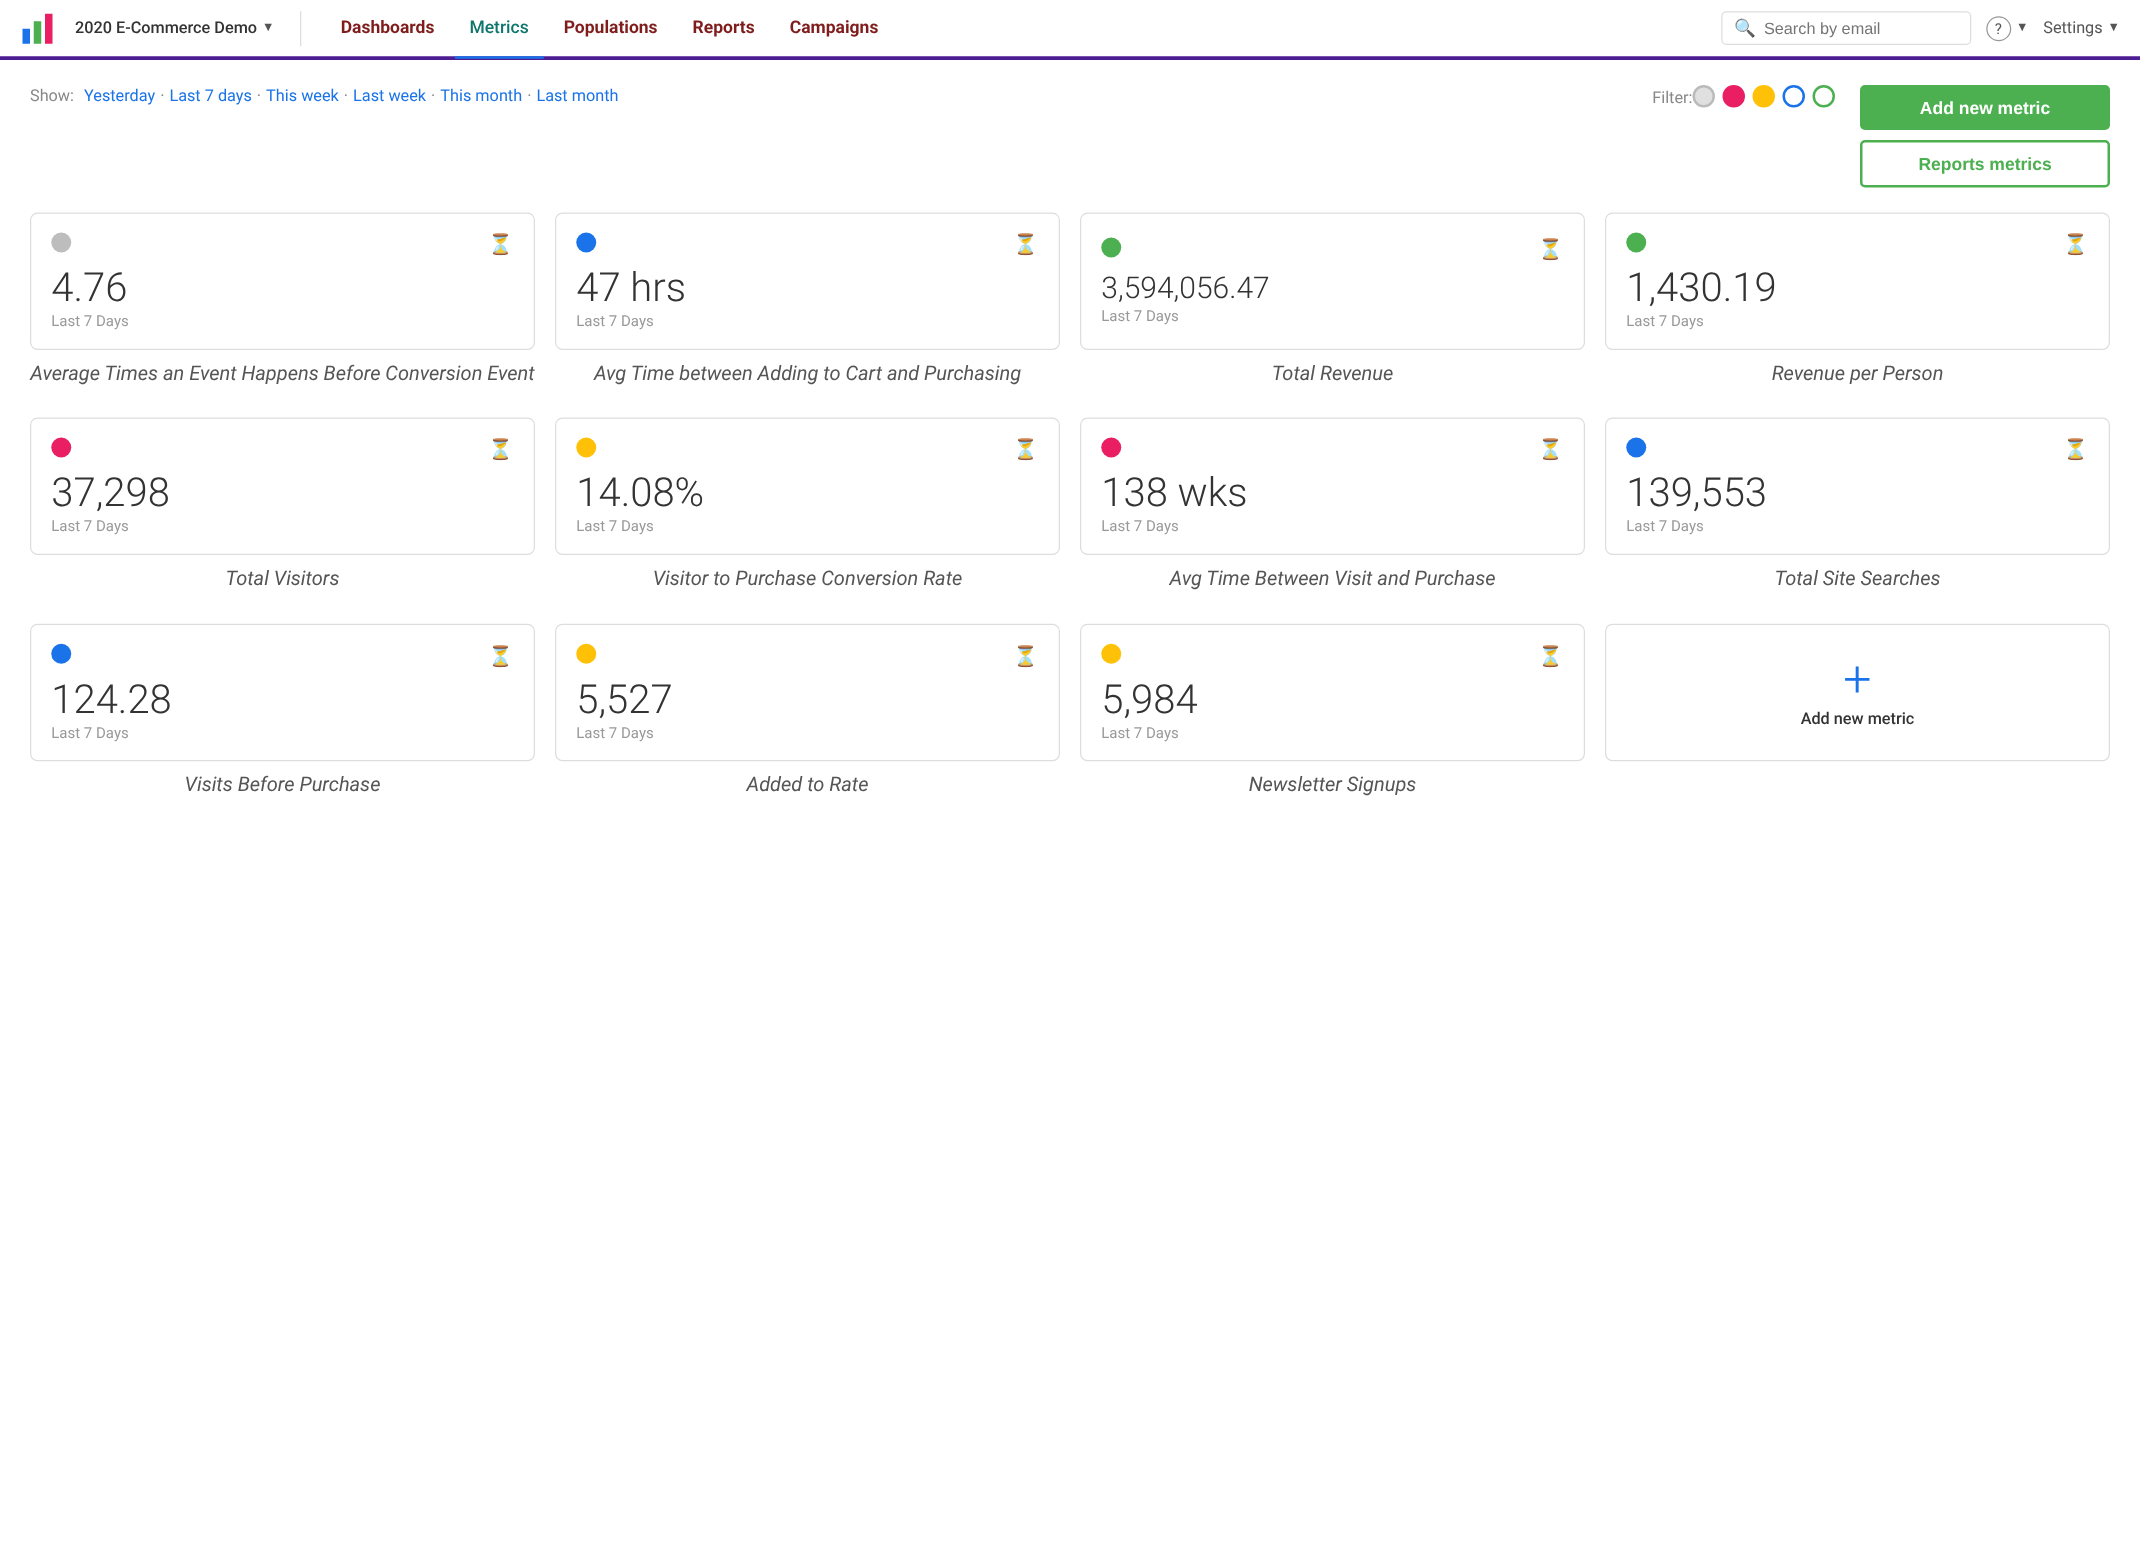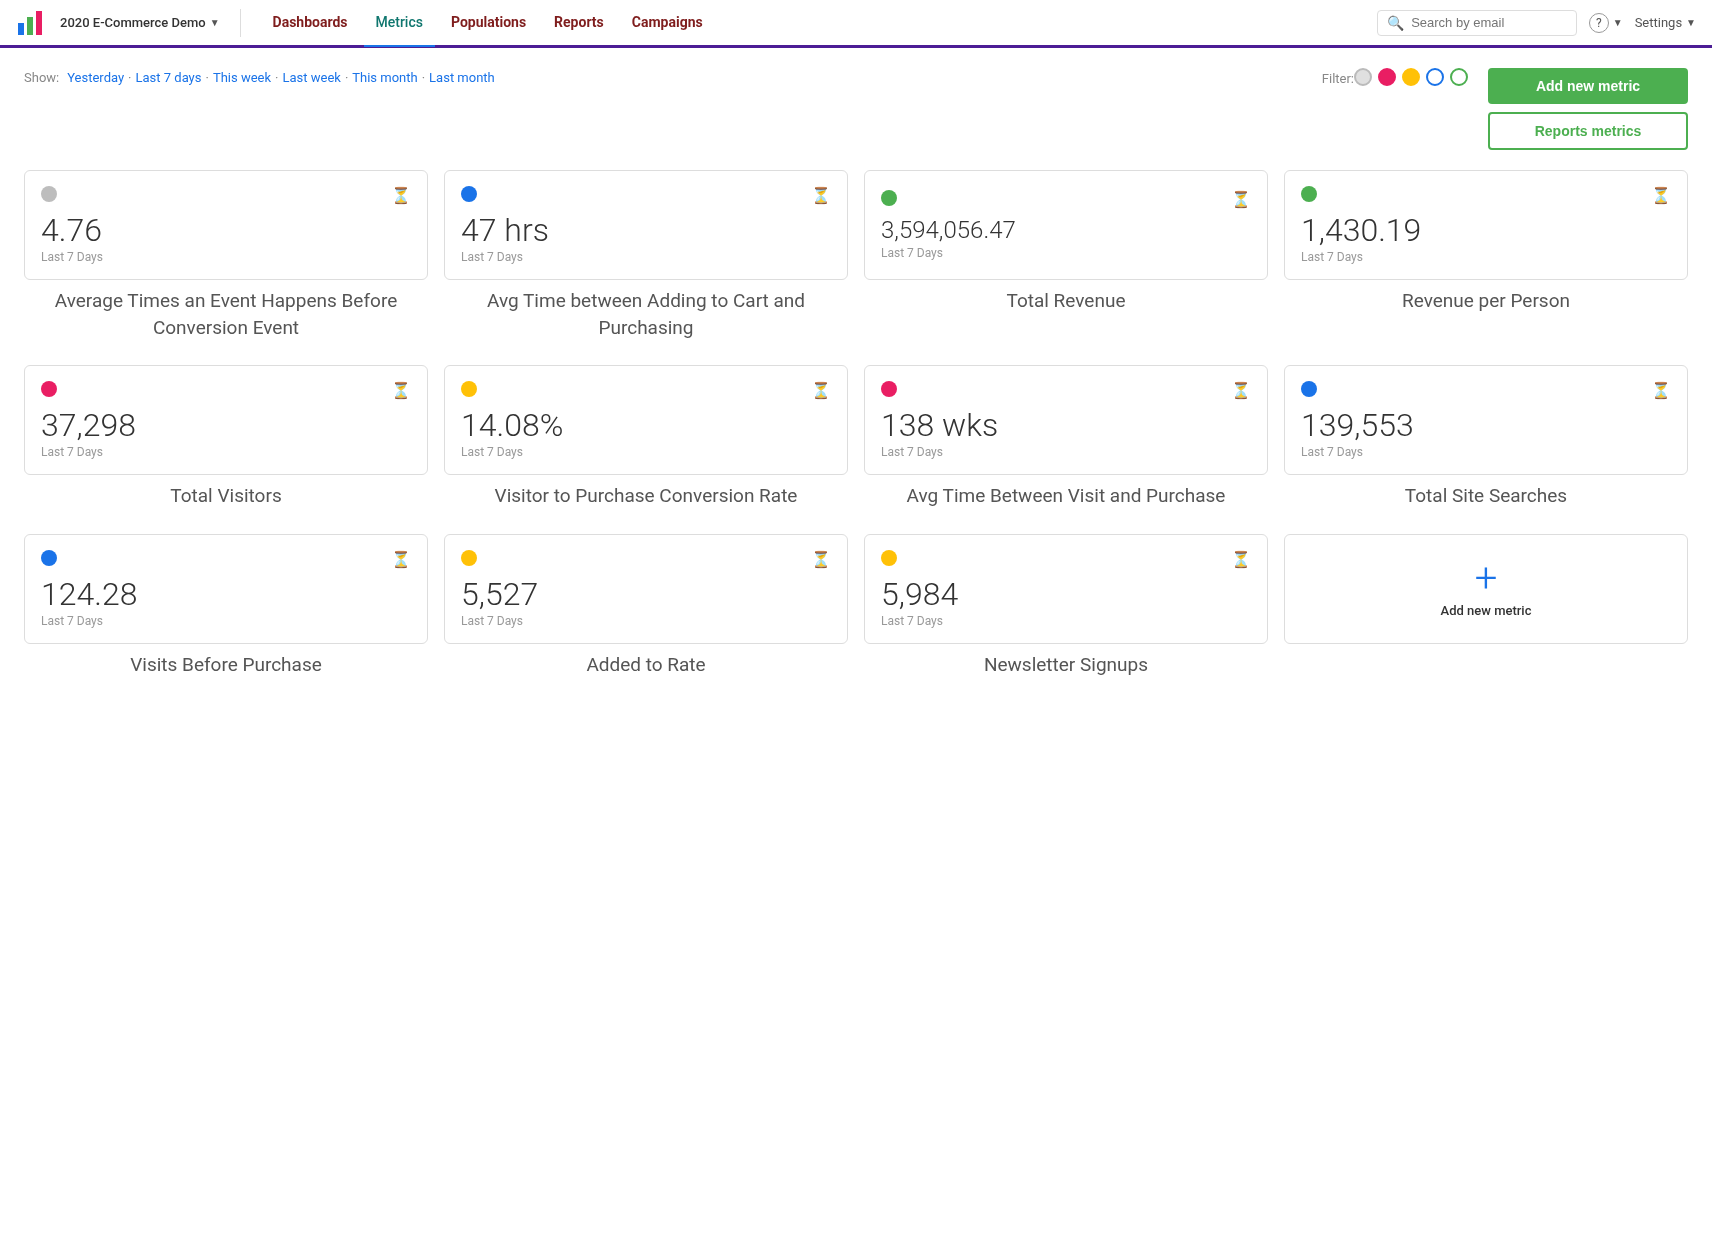--- a/index.html
+++ b/index.html
@@ -53,21 +53,21 @@
     .metric-card-header { display: flex; justify-content: space-between; align-items: flex-start; margin-bottom: 8px; }
     .metric-dot { width: 16px; height: 16px; border-radius: 50%; flex-shrink: 0; }
     .dot-gray { background: #bdbdbd; }
     .dot-blue { background: #1a73e8; }
     .dot-green { background: #4caf50; }
     .dot-pink { background: #e91e63; }
     .dot-yellow { background: #ffc107; }
     .clock-icon { color: #bbb; font-size: 16px; cursor: pointer; }
     .metric-value { font-size: 32px; font-weight: 300; color: #333; line-height: 1.1; }
     .metric-period { font-size: 12px; color: #999; margin-top: 2px; }
-    .metric-label { font-size: 19px; color: #555; text-align: center; line-height: 1.4; }
+    .metric-label { font-size: 16px; color: #555; text-align: center; line-height: 1.4; font-style: italic; }
 
     .metric-card-add {
       border: 1px solid #ddd; border-radius: 6px; min-height: 110px;
       display: flex; flex-direction: column; justify-content: center; align-items: center;
       cursor: pointer; background: #fff;
     }
     .add-icon { color: #1a73e8; font-size: 40px; font-weight: 300; line-height: 1; }
     .add-label { font-size: 13px; color: #333; font-weight: 500; margin-top: 4px; }
 
     .section { margin-bottom: 24px; }

